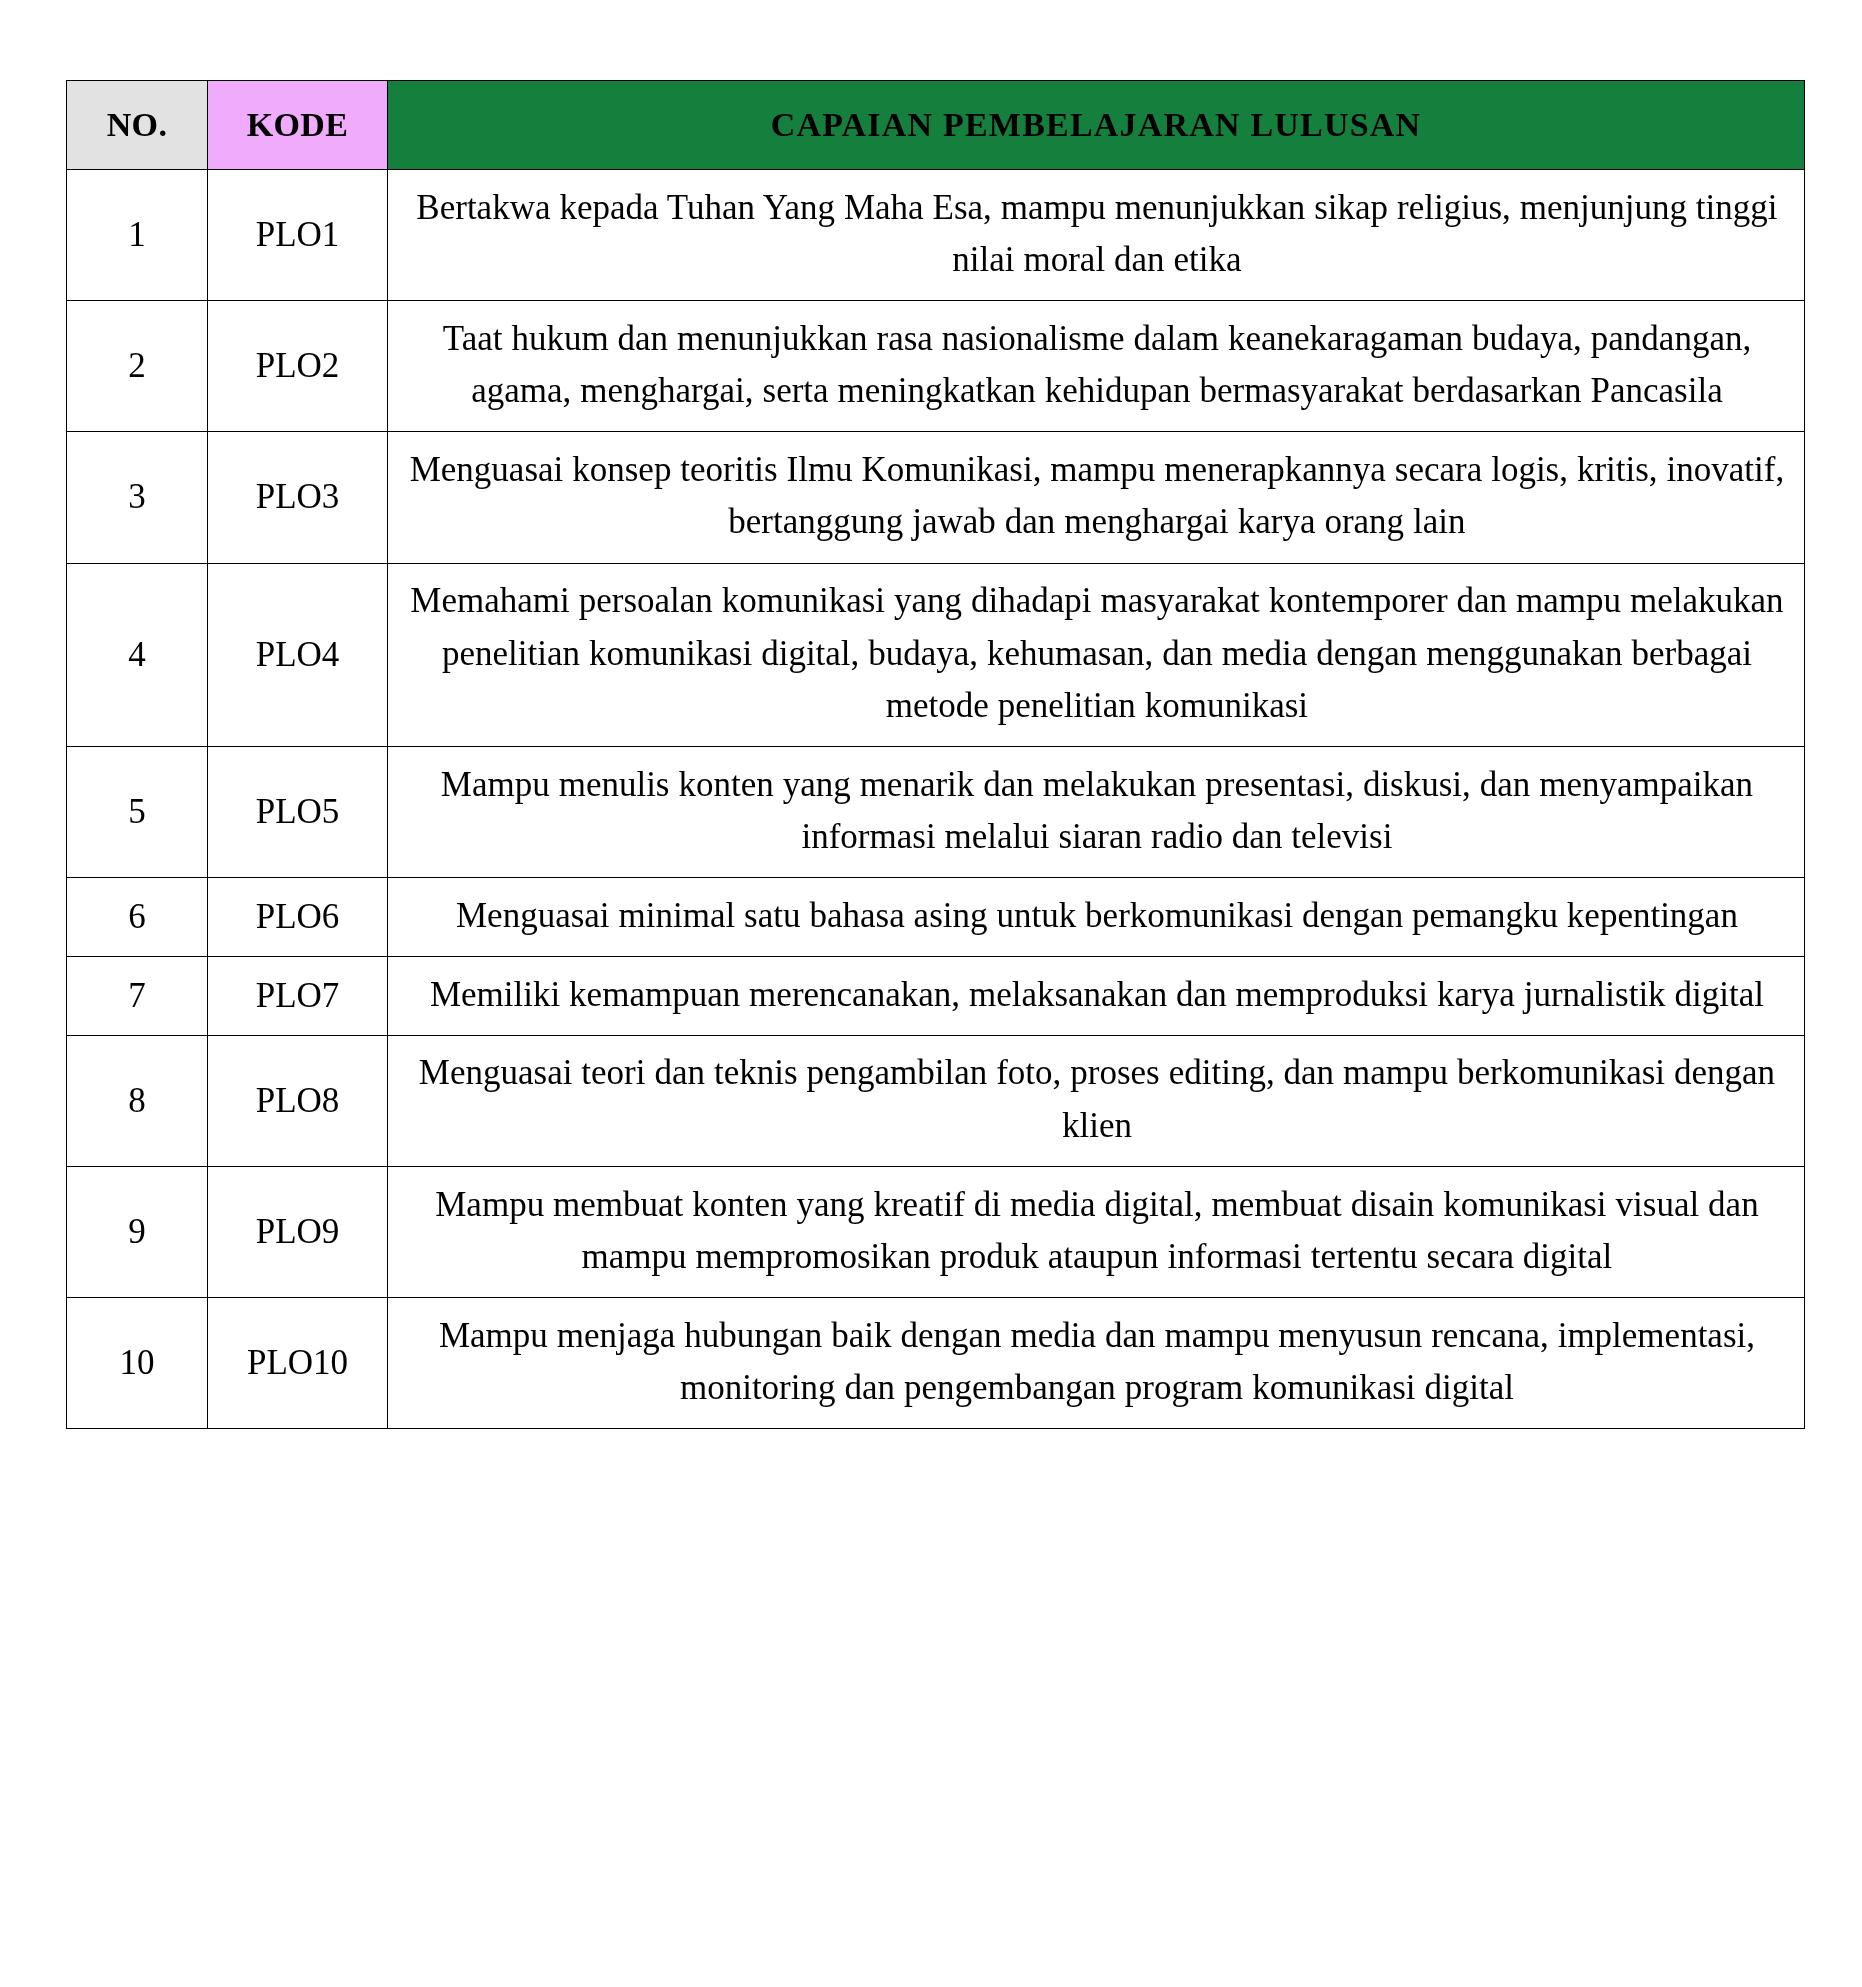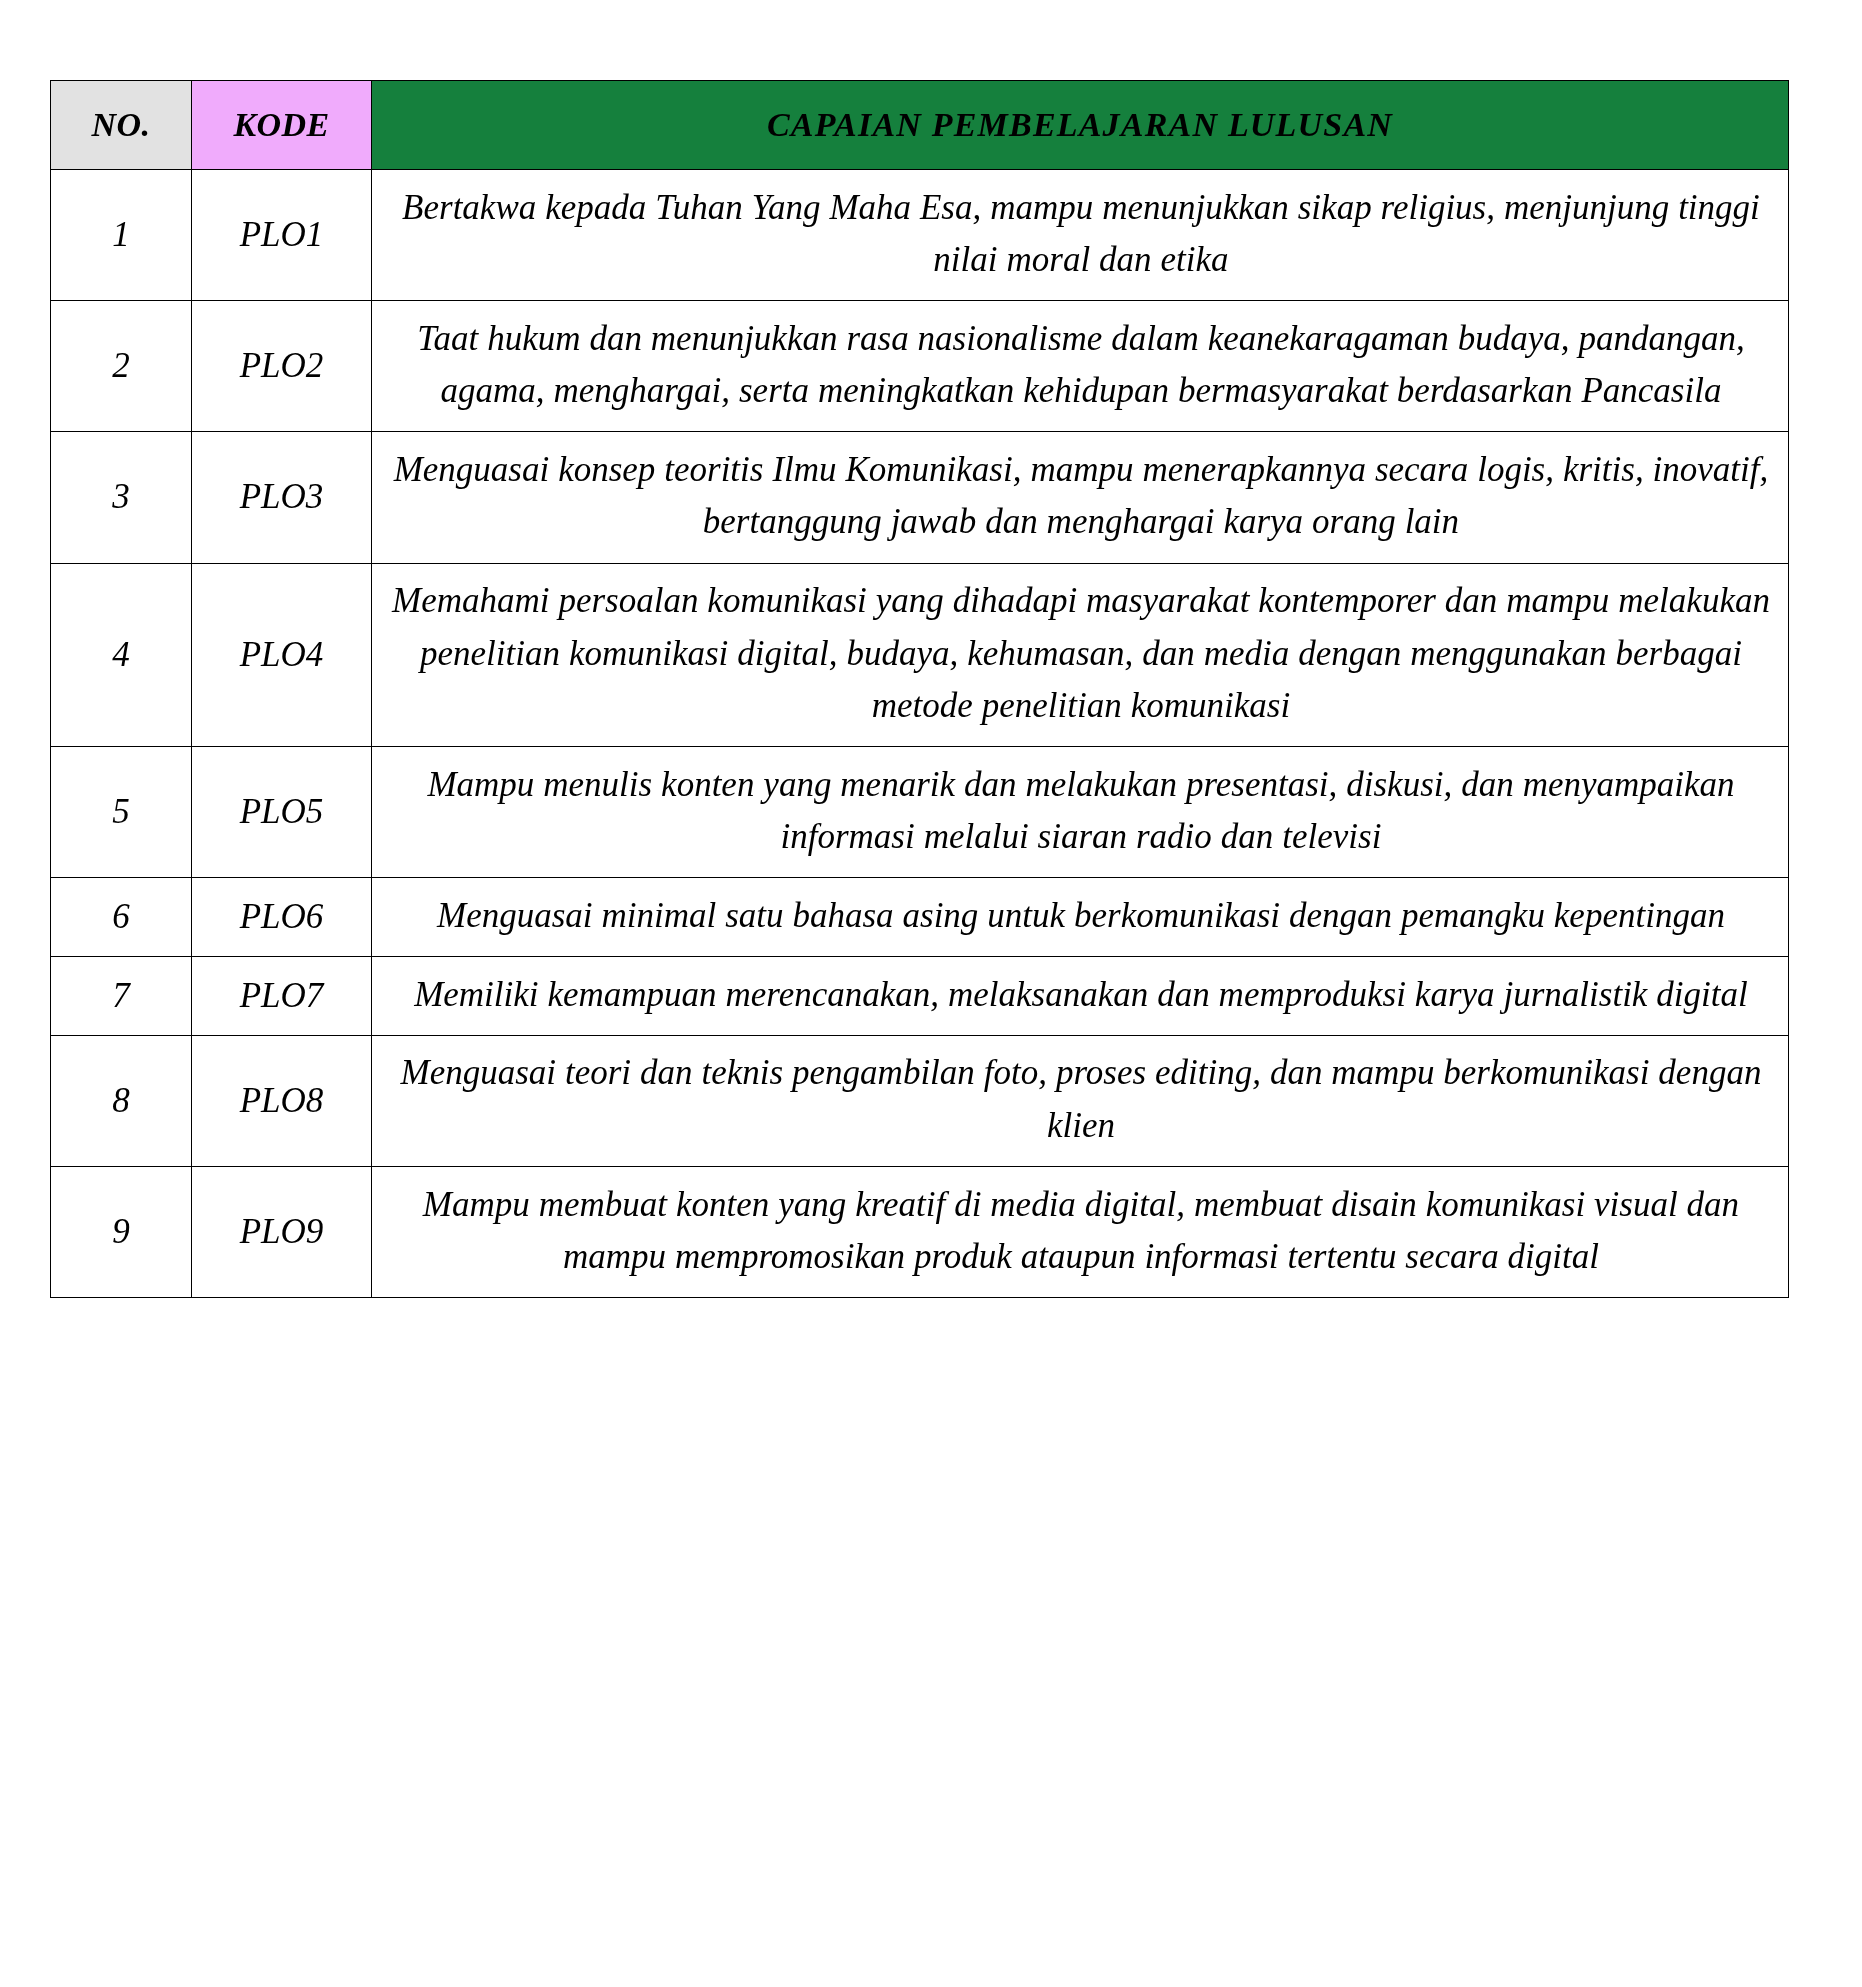--- a/index.html
+++ b/index.html
@@ -13,22 +13,21 @@
     height: 1987px;
     font-family: "Liberation Serif", "DejaVu Serif", serif;
     color: #000000;
     -webkit-font-smoothing: antialiased;
   }
   .page {
     position: relative;
     width: 1768px;
     height: 1987px;
     box-sizing: border-box;
-    padding: 80px 0 0 50px;
-    font-style: italic;
+    padding: 80px 0 0 66px;
   }
   table.plo-table {
     border-collapse: collapse;
     width: 1737px;
     table-layout: fixed;
     background: #ffffff;
   }
   table.plo-table col.col-no    { width: 141px; }
   table.plo-table col.col-kode  { width: 180px; }
   table.plo-table col.col-cpl   { width: 1417px; }
@@ -127,16 +126,21 @@
         <tr>
           <td class="cell-no">8</td>
           <td class="cell-kode">PLO8</td>
           <td class="cell-cpl">Menguasai teori dan teknis pengambilan foto, proses editing, dan mampu berkomunikasi dengan klien</td>
         </tr>
         <tr>
           <td class="cell-no">9</td>
           <td class="cell-kode">PLO9</td>
           <td class="cell-cpl">Mampu membuat konten yang kreatif di media digital, membuat disain komunikasi visual dan mampu mempromosikan produk ataupun informasi tertentu secara digital</td>
         </tr>
+        <tr>
+          <td class="cell-no">10</td>
+          <td class="cell-kode">PLO10</td>
+          <td class="cell-cpl">Mampu menjaga hubungan baik dengan media dan mampu menyusun rencana, implementasi, monitoring dan pengembangan program komunikasi digital</td>
+        </tr>
       </tbody>
   </table>
 </div>
 
 
 </body></html>

